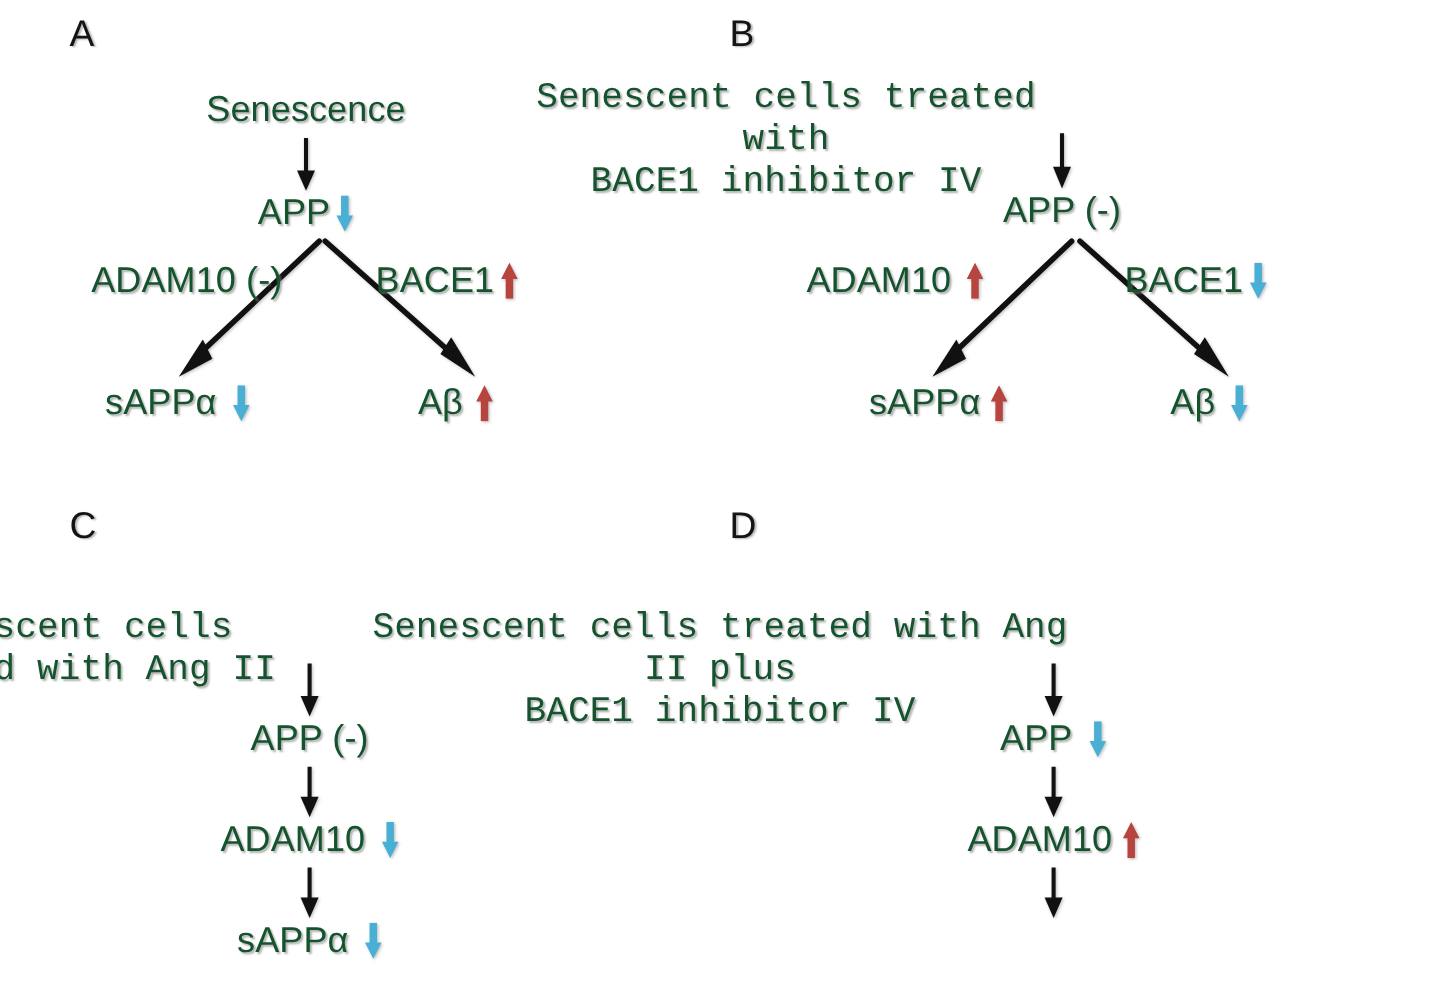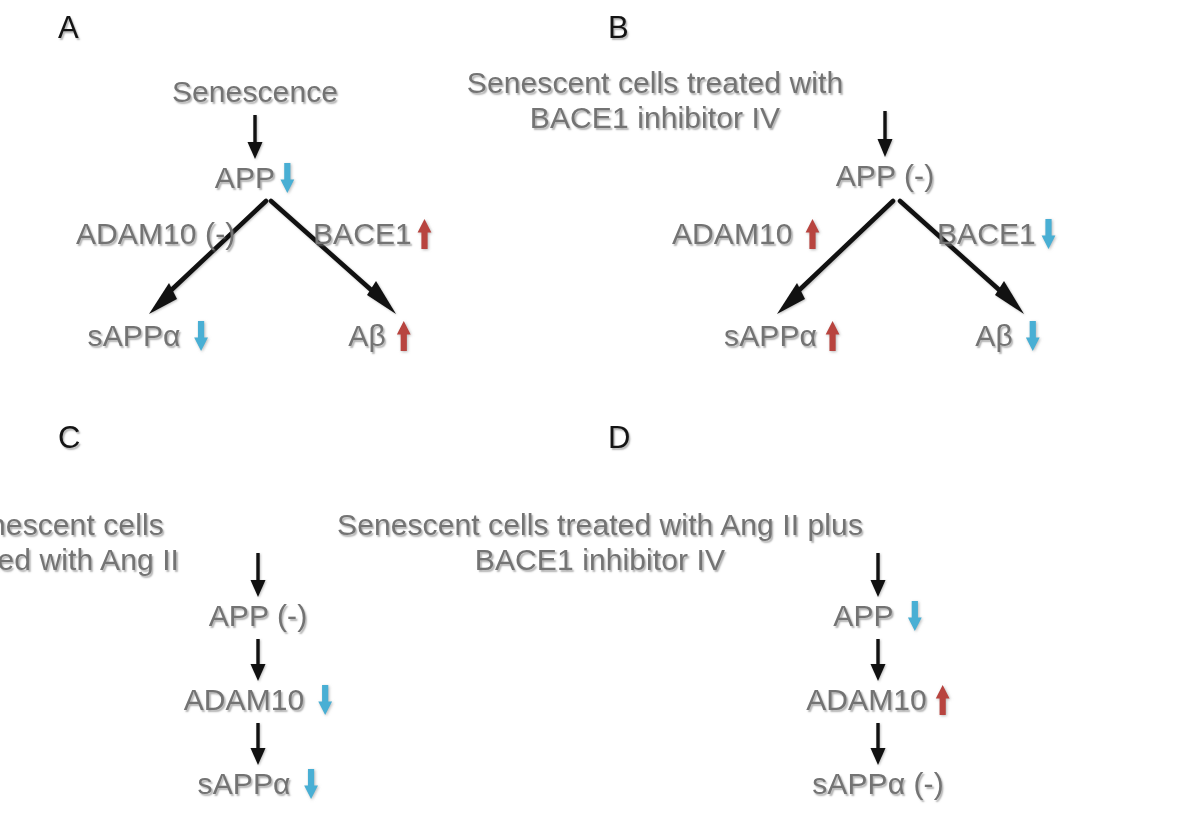--- a/index.html
+++ b/index.html
@@ -30,32 +30,33 @@
     text-shadow:1.5px 1.5px 1.6px rgba(120,120,120,0.55);
   }
 
   .node{
     position:absolute;
     font-size:30px;
     line-height:1.17;
     font-weight:400;
     letter-spacing:0.1px;
     white-space:nowrap;
-    color:#737373;
+    color:#14532d;
     text-shadow:1.6px 1.6px 1.7px rgba(125,125,125,0.6);
     display:flex;
     align-items:center;
     justify-content:center;
     gap:5px;
   }
   .node.center{transform:translateX(-50%);}
   .node.multiline{
     display:block;
     text-align:center;
     white-space:pre-line;
+    font-family:Liberation Mono, monospace;
   }
   .node .lbl{display:inline-block;}
 
   
   .reg{
     display:inline-block;
     position:relative;
     width:15px;height:30px;
     flex:0 0 auto;
     filter:drop-shadow(1.6px 1.6px 1.4px rgba(130,130,130,0.55));
@@ -310,18 +311,15 @@
       </span>
     </div>
 
     <div class="vconn" style="left:278px;top:312px;">
       <svg width="22" height="44" viewBox="0 0 22 44" aria-hidden="true">
         <line x1="11" y1="1" x2="11" y2="29" stroke="#111111" stroke-width="3.4"></line>
         <polygon points="11,43 3.5,26 18.5,26" fill="#111111"></polygon>
       </svg>
     </div>
 
-    <div class="node center" style="left:278px;top:356px;">
-      <span class="lbl">sAPPα (-)</span>
-    </div>
   </div>
 
 </div>
 
 </body></html>

